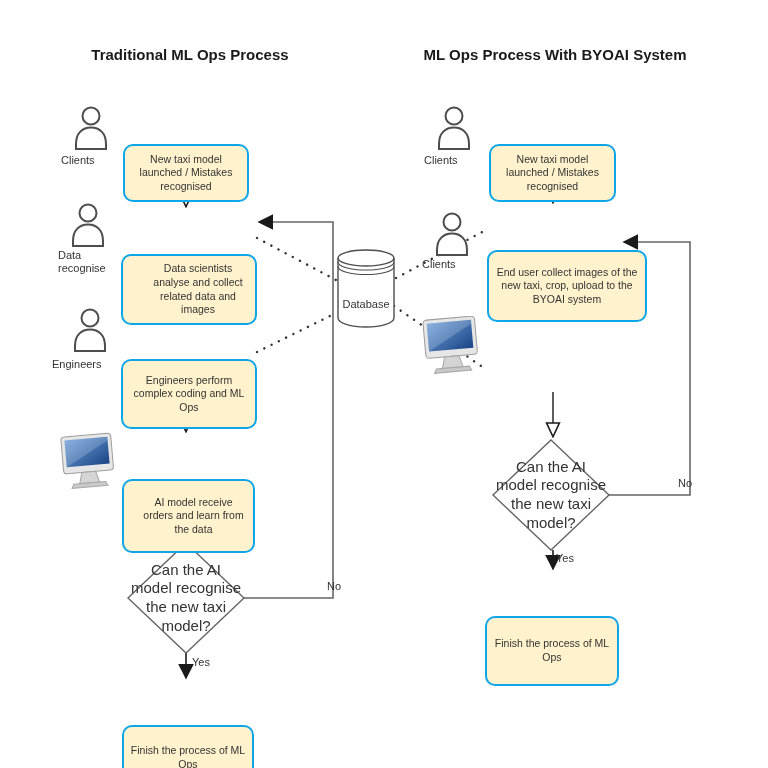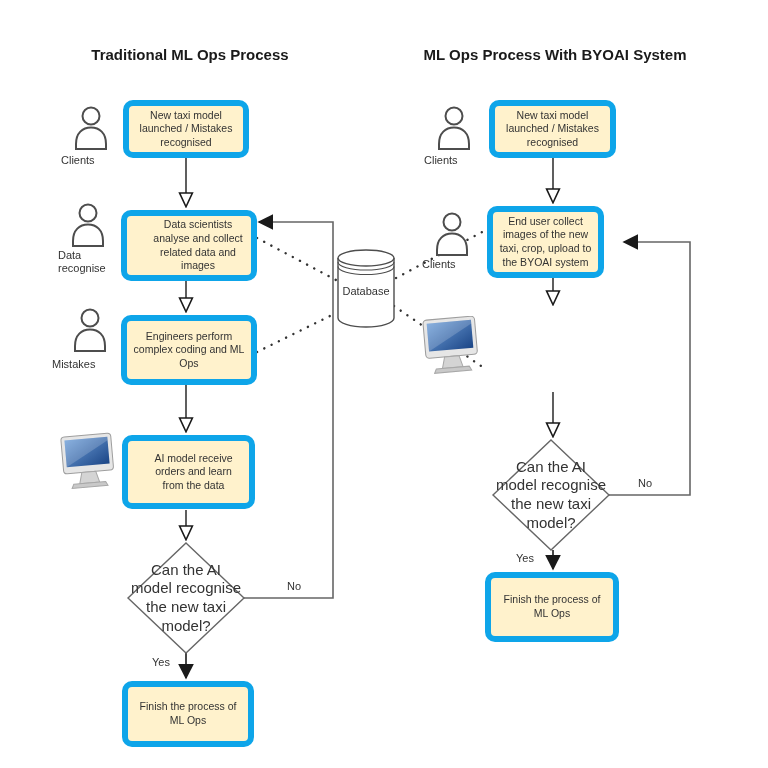--- a/index.html
+++ b/index.html
@@ -5,30 +5,30 @@
   html,body { margin:0; padding:0; background:#fff; }
   .canvas {
     position:relative; width:768px; height:768px; overflow:hidden;
     background:#ffffff; font-family:"Liberation Sans", sans-serif; color:#333;
   }
   .abs { position:absolute; }
   .col-title {
     font-size:15px; font-weight:bold; color:#1a1a1a; text-align:center;
   }
   .node {
-    position:absolute; background:#FFF2CC; border:6px solid #0ea5e9;
+    position:absolute; background:#FFF2CC; border:2px solid #0ea5e9;
     border-radius:10px; display:flex; align-items:center; justify-content:center;
     text-align:center; font-size:10.5px; line-height:1.3; color:#333;
-    padding:4px 6px; box-sizing:border-box;
+    padding:4px 6px; box-sizing:border-box;margin-top:44px;
   }
   .actor-label {
     position:absolute; font-size:11px; color:#333; line-height:1.15;
   }
   .edge-label {
-    position:absolute; font-size:11px; color:#333;
+    position:absolute; font-size:11px; color:#333;margin-left:40px;
   }
   .diamond-text {
     position:absolute; display:flex; align-items:center; justify-content:center;
     text-align:center; font-size:15px; line-height:1.25; color:#333;
   }
   .db-label {
     position:absolute; font-size:11px; color:#333; text-align:center;
   }
   svg.bg { position:absolute; left:0; top:0; }
   .icon-wrap { position:absolute; }
@@ -101,21 +101,21 @@
   <div class="actor-label" style="left:58px; top:249px; width:60px;">Data recognise</div>
 
   <div class="node" style="left:121px; top:210px; width:136px; height:71px;padding-left:24px;">Data scientists analyse and collect related data and images</div>
 
   <div class="icon-wrap" style="left:72px; top:308px;">
     <svg width="36" height="44" viewBox="0 0 36 44">
       <circle cx="18" cy="10" r="8.5" fill="#fff" stroke="#4D4D4D" stroke-width="2"></circle>
       <path d="M3 43 V38 C3 27 9.5 21.5 18 21.5 C26.5 21.5 33 27 33 38 V43 Z" fill="#fff" stroke="#4D4D4D" stroke-width="2"></path>
     </svg>
   </div>
-  <div class="actor-label" style="left:52px; top:358px; width:76px;">Mistakes</div>
+  <div class="actor-label" style="left:52px; top:358px; width:76px;">Engineers</div>
 
   <div class="node" style="left:121px; top:315px; width:136px; height:70px;">Engineers perform complex coding and ML Ops</div>
 
   <div class="icon-wrap" style="left:58px; top:430px;">
     <svg width="60" height="66" viewBox="0 0 60 58">
       <defs>
         <linearGradient id="scr1" x1="0" y1="0" x2="1" y2="1">
           <stop offset="0" stop-color="#6f9fd8"></stop>
           <stop offset="1" stop-color="#1b4586"></stop>
         </linearGradient>
@@ -131,41 +131,41 @@
   </div>
 
   <div class="node" style="left:122px; top:435px; width:133px; height:74px;padding-left:16px;">AI model receive orders and learn from the data</div>
 
   <div class="diamond-text" style="left:129px; top:570px; width:114px; height:56px;">Can the AI model recognise the new taxi model?</div>
   <div class="edge-label" style="left:287px; top:580px;">No</div>
   <div class="edge-label" style="left:152px; top:656px;">Yes</div>
 
   <div class="node" style="left:122px; top:681px; width:132px; height:66px;">Finish the process of ML Ops</div>
 
-  <div class="db-label" style="left:330px; top:285px; width:72px;">Database</div>
+  <div class="db-label" style="left:330px; top:298px; width:72px;">Database</div>
 
   <div class="icon-wrap" style="left:436px; top:106px;">
     <svg width="36" height="44" viewBox="0 0 36 44">
       <circle cx="18" cy="10" r="8.5" fill="#fff" stroke="#4D4D4D" stroke-width="2"></circle>
       <path d="M3 43 V38 C3 27 9.5 21.5 18 21.5 C26.5 21.5 33 27 33 38 V43 Z" fill="#fff" stroke="#4D4D4D" stroke-width="2"></path>
     </svg>
   </div>
   <div class="actor-label" style="left:424px; top:154px; width:60px;">Clients</div>
 
   <div class="node" style="left:489px; top:100px; width:127px; height:58px;">New taxi model launched / Mistakes recognised</div>
 
   <div class="icon-wrap" style="left:434px; top:212px;">
     <svg width="36" height="44" viewBox="0 0 36 44">
       <circle cx="18" cy="10" r="8.5" fill="#fff" stroke="#4D4D4D" stroke-width="2"></circle>
       <path d="M3 43 V38 C3 27 9.5 21.5 18 21.5 C26.5 21.5 33 27 33 38 V43 Z" fill="#fff" stroke="#4D4D4D" stroke-width="2"></path>
     </svg>
   </div>
   <div class="actor-label" style="left:422px; top:258px; width:60px;">Clients</div>
 
-  <div class="node" style="left:487px; top:206px; width:117px; height:72px;">End user collect images of the new taxi, crop, upload to the BYOAI system</div>
+  <div class="node" style="left:487px; top:206px; width:160px; height:72px;">End user collect images of the new taxi, crop, upload to the BYOAI system</div>
 
   <div class="icon-wrap" style="left:420px; top:316px;">
     <svg width="62" height="62" viewBox="0 0 60 58">
       <defs>
         <linearGradient id="scr2" x1="0" y1="0" x2="1" y2="1">
           <stop offset="0" stop-color="#6f9fd8"></stop>
           <stop offset="1" stop-color="#1b4586"></stop>
         </linearGradient>
       </defs>
       <g transform="rotate(-5 30 29)">

